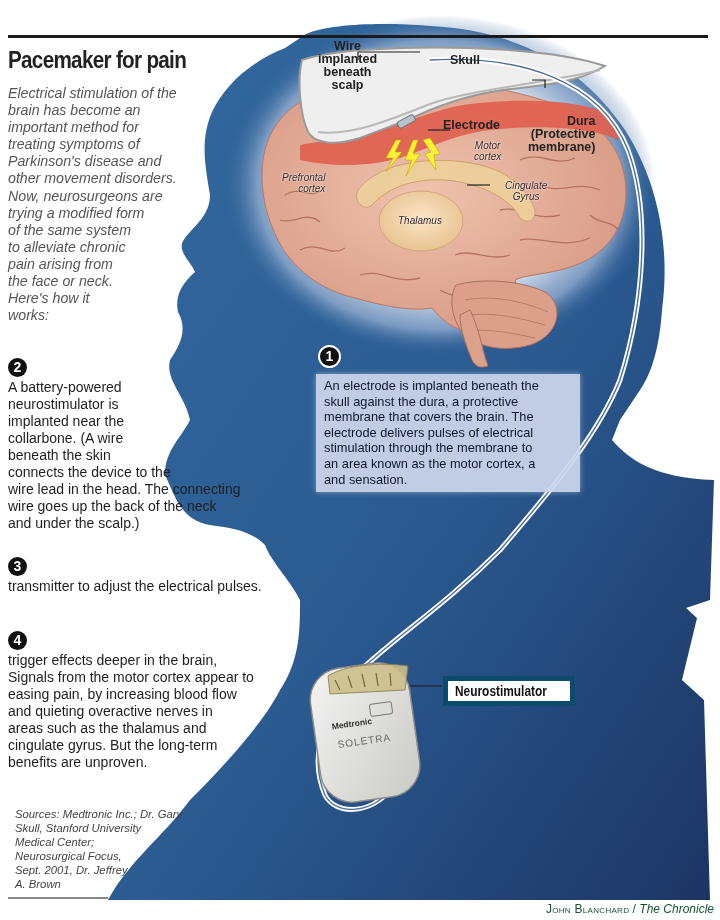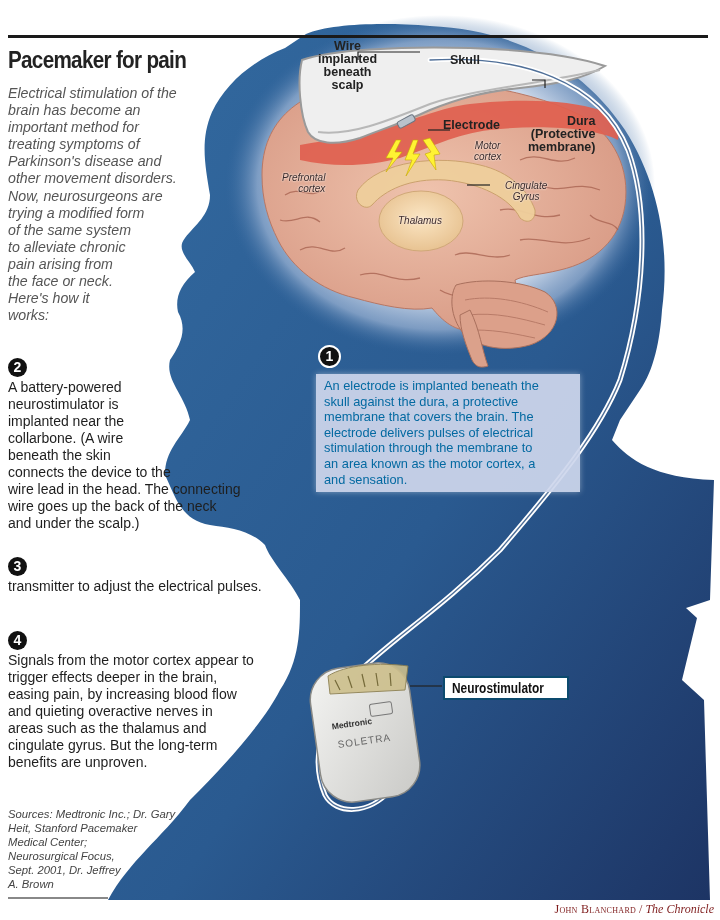--- a/index.html
+++ b/index.html
@@ -8,28 +8,28 @@
   .bottom-rule { position: absolute; left: 8px; top: 897px; width: 100px; height: 2px; background: #888; }
   .art { position: absolute; left: 0; top: 0; width: 720px; height: 920px; }
   .title { position: absolute; left: 8px; top: 46px; font-family: "Liberation Sans", sans-serif; font-weight: bold; font-size: 24px; letter-spacing: -0.8px; color: #222; transform: scaleX(0.86); transform-origin: left top; white-space: nowrap; }
   .intro { position: absolute; left: 8px; top: 85px; width: 180px; font-style: italic; font-size: 14.2px; line-height: 17.1px; color: #555; }
   .intro span { display: block; white-space: nowrap; }
   .step { position: absolute; left: 8px; font-size: 14px; line-height: 17px; color: #1e1e1e; }
   .step .line { display: block; white-space: nowrap; }
   .num { display: inline-block; width: 19px; height: 19px; border-radius: 50%; background: #111; color: #fff; font-weight: bold; font-size: 14px; line-height: 19px; text-align: center; margin-bottom: 2px; }
   .num.light { border: 2px solid #fff; width: 19px; height: 19px; line-height: 19px; }
   .sources { position: absolute; left: 8px; top: 808px; font-style: italic; font-size: 11.3px; line-height: 13.9px; color: #444; }
-  .sources span { display: block; white-space: nowrap; }
-  .credit { position: absolute; right: 6px; top: 902px; font-family: Liberation Serif, serif; font-size: 12px; color: #7f1d1d; white-space: nowrap; }
+  .sources span { display: block; white-space: nowrap; margin-left: 7px; }
+  .credit { position: absolute; right: 6px; top: 902px; font-family: Liberation Sans, sans-serif; font-size: 12px; color: #14532d; white-space: nowrap; }
   .credit .name { font-variant: small-caps; letter-spacing: 0.3px; }
   .credit .pub { font-style: italic; }
-  .callout1 { position: absolute; left: 316px; top: 374px; width: 248px; padding: 4px 8px 5px 8px; background: rgba(206, 214, 236, 0.93); font-size: 12.8px; line-height: 15.6px; color: #0369a1; box-shadow: 0 0 6px rgba(255,255,255,0.4); }
+  .callout1 { position: absolute; left: 316px; top: 374px; width: 248px; padding: 4px 8px 5px 8px; background: rgba(206, 214, 236, 0.93); font-size: 12.8px; line-height: 15.6px; color: #0f172a; box-shadow: 0 0 6px rgba(255,255,255,0.4); }
   .callout1 span { display: block; white-space: nowrap; }
   .num1 { position: absolute; left: 318px; top: 345px; }
-  .neuro-label { position: absolute; left: 443px; top: 676px; background: #fff; border: 2px solid #0c4a6e; padding: 2px 7px; font-weight: bold; font-size: 14px; color: #111; transform-origin: left center; }
+  .neuro-label { position: absolute; left: 443px; top: 676px; background: #fff; border: 5px solid #0c4a6e; padding: 2px 7px; font-weight: bold; font-size: 14px; color: #111; transform-origin: left center; }
   .neuro-label .t { display: inline-block; transform: scaleX(0.85); transform-origin: left center; }
   .lbl { position: absolute; font-size: 10px; line-height: 11px; color: #333; text-align: center; white-space: nowrap; }
   .lbl.bold { font-weight: bold; font-size: 12.5px; line-height: 13px; color: #222; }
   .lbl.it { font-style: italic; color: #3a2a2a; text-shadow: 0 0 2px #f8e8e0, 0 0 2px #f8e8e0; }
 </style>
 </head>
 <body>
 
 <svg class="art" viewBox="0 0 720 920" xmlns="http://www.w3.org/2000/svg">
   <defs>
@@ -268,36 +268,36 @@
   <span class="line">and under the scalp.)</span>
 </div>
 
 <div class="step" style="top:557px;">
   <div class="num">3</div>
   <span class="line">transmitter to adjust the electrical pulses.</span>
 </div>
 
 <div class="step" style="top:631px;">
   <div class="num">4</div>
+  <span class="line">trigger effects deeper in the brain,</span>
   <span class="line">Signals from the motor cortex appear to</span>
-  <span class="line">trigger effects deeper in the brain,</span>
   <span class="line">easing pain, by increasing blood flow</span>
   <span class="line">and quieting overactive nerves in</span>
   <span class="line">areas such as the thalamus and</span>
   <span class="line">cingulate gyrus. But the long-term</span>
   <span class="line">benefits are unproven.</span>
 </div>
 
 <div class="neuro-label">
   <span class="t">Neurostimulator</span>
 </div>
 
 <div class="sources">
   <span>Sources: Medtronic Inc.; Dr. Gary</span>
-  <span>Heit, Stanford Pacemaker</span>
+  <span>Skull, Stanford University</span>
   <span>Medical Center;</span>
   <span>Neurosurgical Focus,</span>
   <span>Sept. 2001, Dr. Jeffrey</span>
   <span>A. Brown</span>
 </div>
 
 <div class="bottom-rule"></div>
 
 <div class="credit">
   <span class="name">John Blanchard</span><span> / </span><span class="pub">The Chronicle</span>

